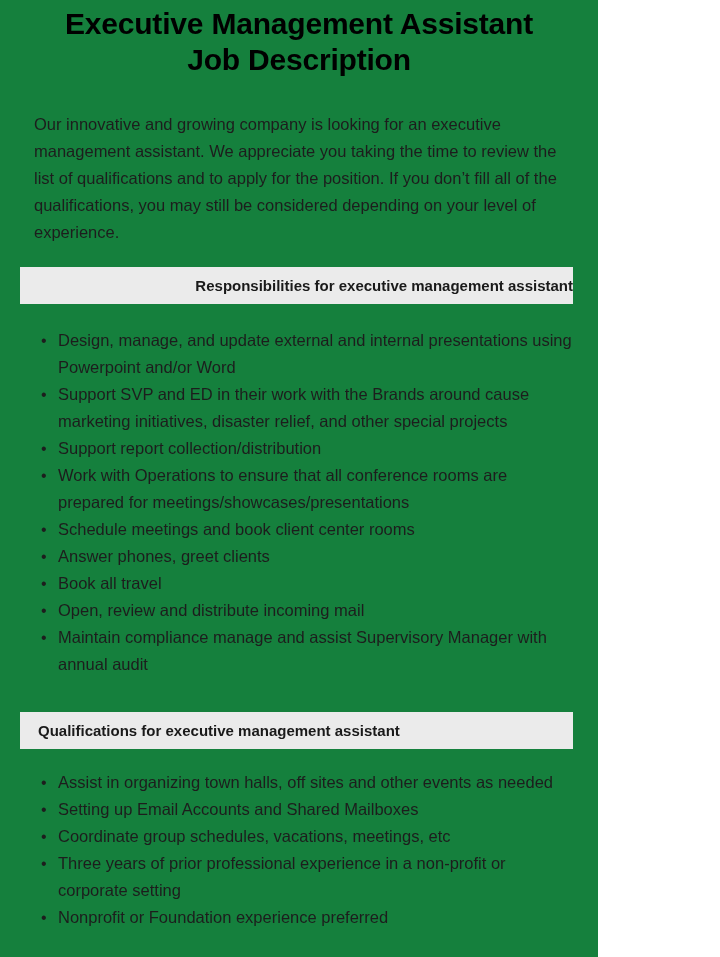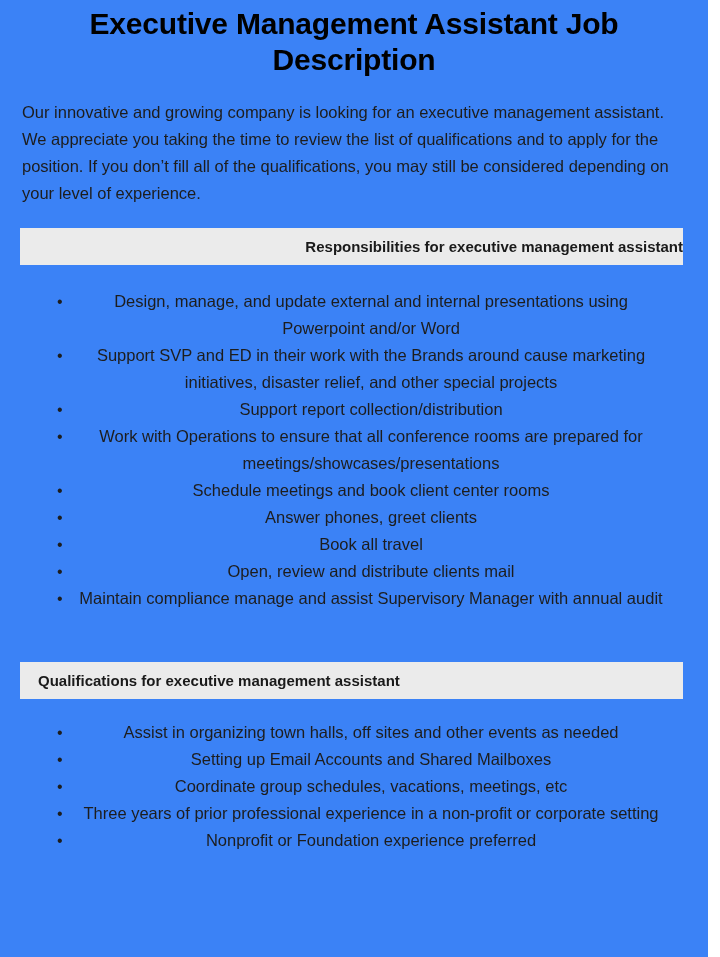--- a/index.html
+++ b/index.html
@@ -9,42 +9,42 @@
   }
   body {
     width: 720px;
     height: 957px;
     font-family: "Liberation Sans", sans-serif;
     color: #1a1a1a;
     -webkit-font-smoothing: antialiased;
     overflow: hidden;
   }
   .page {
-    width: 708px;
+    width: 598px;
     height: 957px;
     position: relative;
-    background: #3b82f6;
+    background: #15803d;
     box-sizing: border-box;
   }
   .page-title {
     font-size: 30px;
     font-weight: bold;
     line-height: 36px;
     text-align: center;
     color: #000000;
     margin: 0;
     padding: 6px 44px 0 44px;
     letter-spacing: -0.2px;
     box-sizing: border-box;
   }
   .intro {
     font-size: 16.5px;
     line-height: 27px;
     color: #1d1d1d;
-    margin: 0;
+    margin: 12px;
     padding: 21px 22px 0 22px;
     box-sizing: border-box;
     text-align: left;
   }
   .section {
     margin: 0;
     padding: 0;
   }
   .section-header {
     background: #ebebeb;
@@ -59,22 +59,21 @@
   .section-responsibilities .section-header {
     margin-top: 21px;
     text-align: right;
   }
   .section-qualifications .section-header {
     margin-top: 34px;
   }
   ul.bullets {
     list-style: none;
     margin: 0;
-    padding: 16px;
-    text-align: center;
+    padding: 0;
   }
   ul.bullets.resp {
     padding-top: 23px;
   }
   ul.bullets.qual {
     padding-top: 20px;
   }
   ul.bullets li {
     position: relative;
     font-size: 16.5px;
@@ -106,21 +105,21 @@
   <div class="section section-responsibilities">
     <div class="section-header">Responsibilities for executive management assistant</div>
     <ul class="bullets resp">
       <li>Design, manage, and update external and internal presentations using Powerpoint and/or Word</li>
       <li>Support SVP and ED in their work with the Brands around cause marketing initiatives, disaster relief, and other special projects</li>
       <li>Support report collection/distribution</li>
       <li>Work with Operations to ensure that all conference rooms are prepared for meetings/showcases/presentations</li>
       <li>Schedule meetings and book client center rooms</li>
       <li>Answer phones, greet clients</li>
       <li>Book all travel</li>
-      <li>Open, review and distribute clients mail</li>
+      <li>Open, review and distribute incoming mail</li>
       <li>Maintain compliance manage and assist Supervisory Manager with annual audit</li>
     </ul>
   </div>
 
   <div class="section section-qualifications">
     <div class="section-header">Qualifications for executive management assistant</div>
     <ul class="bullets qual">
       <li>Assist in organizing town halls, off sites and other events as needed</li>
       <li>Setting up Email Accounts and Shared Mailboxes</li>
       <li>Coordinate group schedules, vacations, meetings, etc</li>

